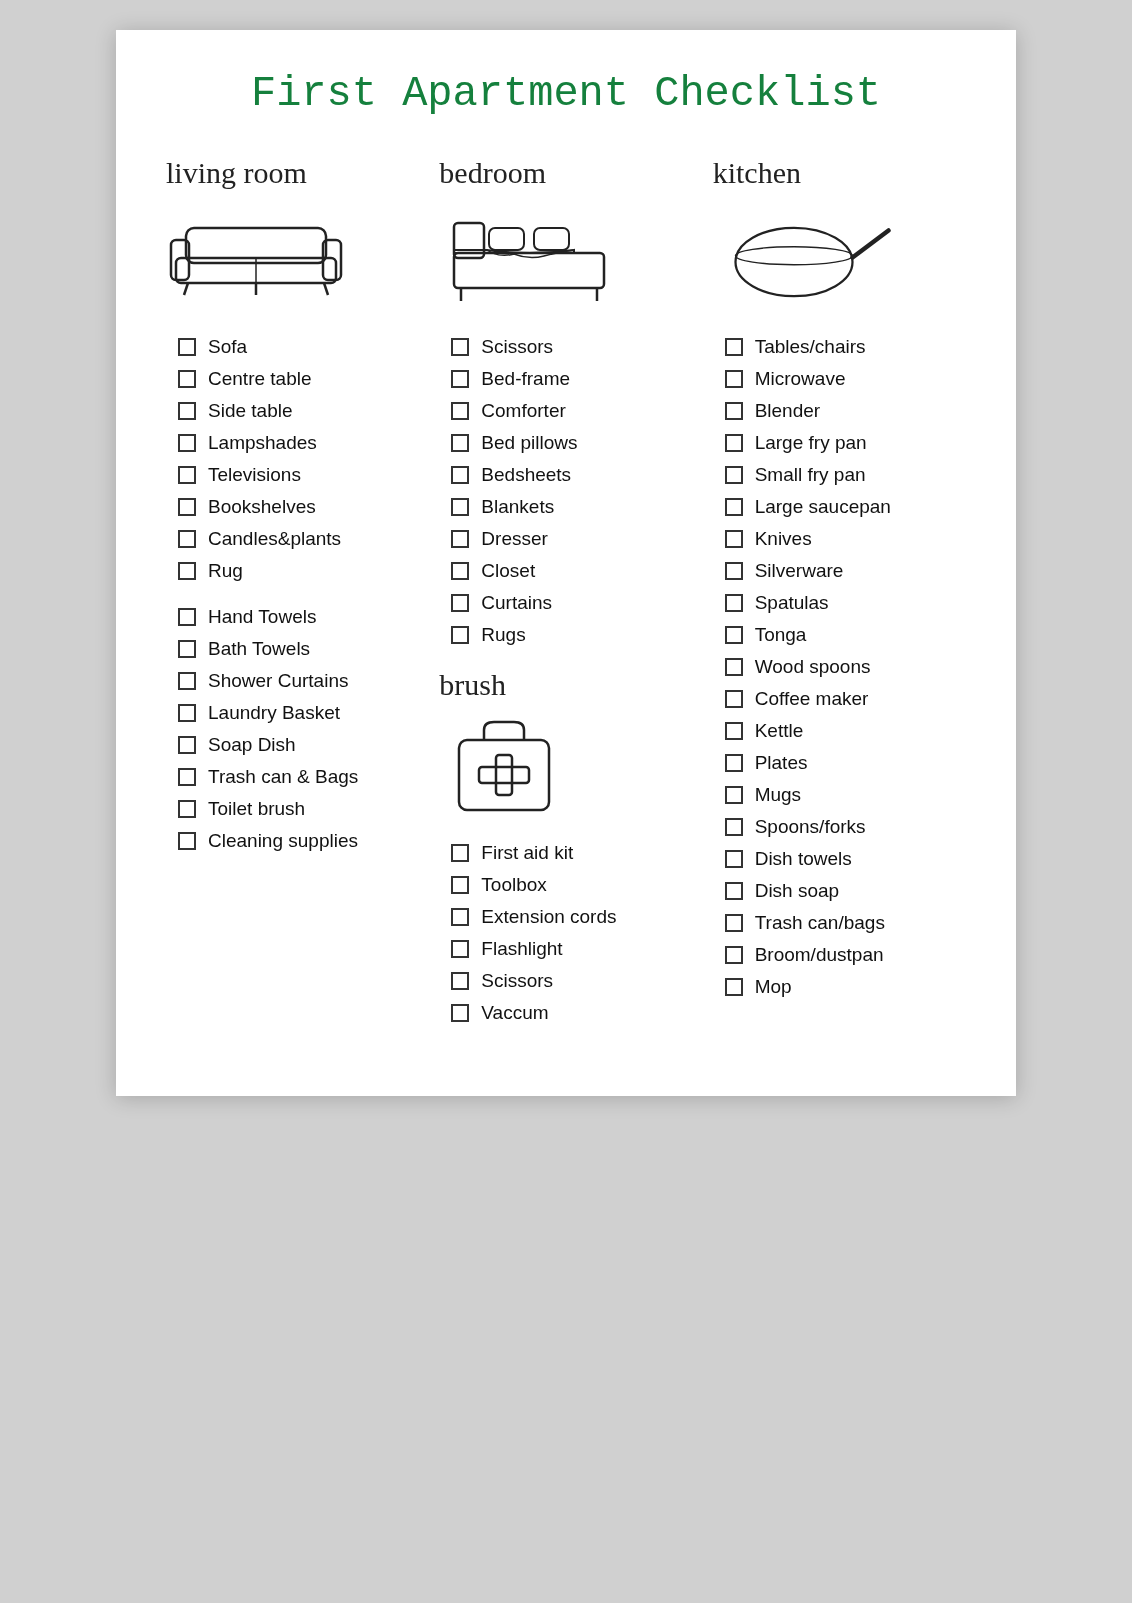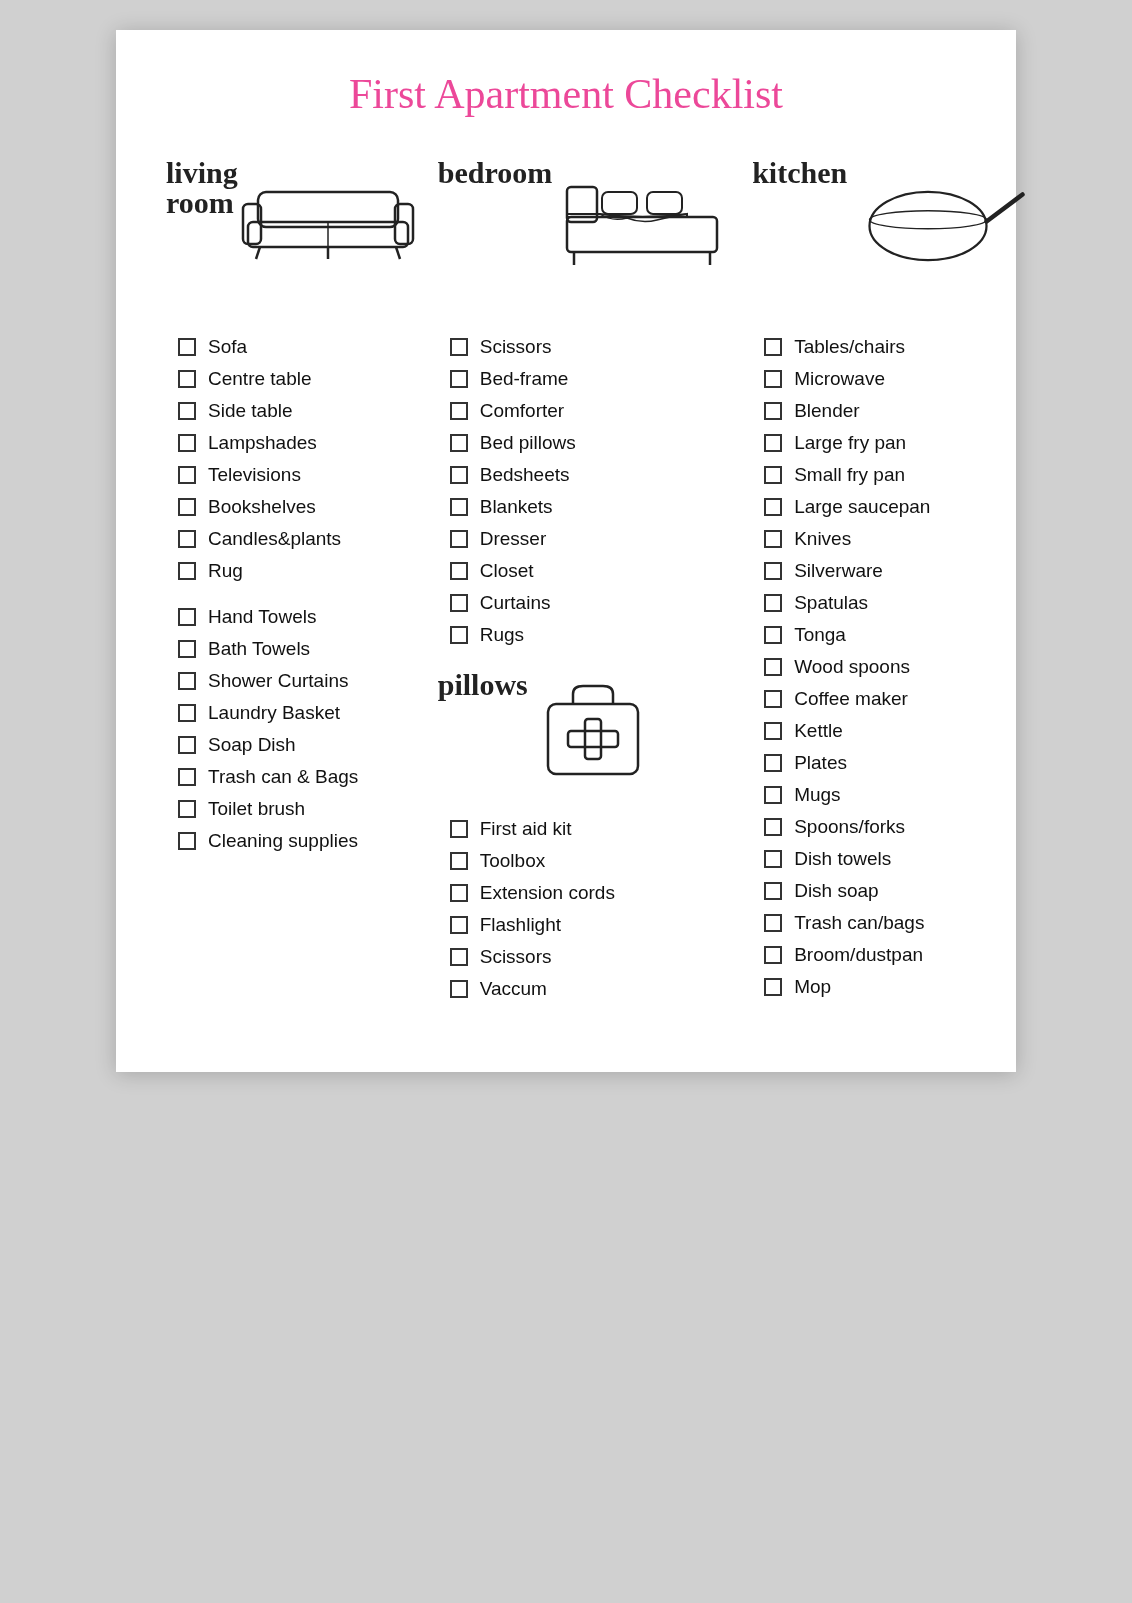--- a/index.html
+++ b/index.html
@@ -15,38 +15,37 @@
     .page {
       width: 900px;
       background: #ffffff;
       padding: 40px 50px 60px 50px;
       box-shadow: 0 2px 20px rgba(0,0,0,0.2);
     }
     .page-title {
       text-align: center;
       font-size: 42px;
       font-weight: 400;
-      font-family: Liberation Serif, serif;
+      font-family: Liberation Mono, monospace;
       margin-bottom: 40px;
-      color: #ec4899;
+      color: #15803d;
     }
     .sections-grid {
       display: grid;
       grid-template-columns: 1fr 1fr 1fr;
       gap: 0 20px;
     }
 
     
     .section-header {
       display: flex;
-      flex-direction: row;
+      flex-direction: column;
       align-items: flex-start;
       margin-bottom: 18px;
       min-height: 160px;
-      font-weight: bold;
     }
     .section-header.center {
       align-items: flex-start;
     }
 
     .section-label {
       font-family: 'Brush Script MT', cursive, serif;
       font-size: 30px;
       color: #222;
       margin-bottom: 6px;
@@ -267,21 +266,21 @@
             <span>Curtains</span>
           </li>
         <li>
             <span class="checkbox"></span>
             <span>Rugs</span>
           </li>
       </ul>
 
       <div class="sub-section others-section">
         <div class="section-header center">
-          <div class="section-label">pillows</div>
+          <div class="section-label">brush</div>
           <div class="icon-wrap">
             <svg width="130" height="110" viewBox="0 0 130 110">
 
               <rect x="20" y="30" width="90" height="70" rx="8" fill="none" stroke="#222" stroke-width="2.5"></rect>
 
               <path d="M 45 30 L 45 20 Q 45 12 55 12 L 75 12 Q 85 12 85 20 L 85 30" fill="none" stroke="#222" stroke-width="2.5"></path>
 
               <rect x="57" y="45" width="16" height="40" rx="3" fill="none" stroke="#222" stroke-width="2.5"></rect>
 
               <rect x="40" y="57" width="50" height="16" rx="3" fill="none" stroke="#222" stroke-width="2.5"></rect>

